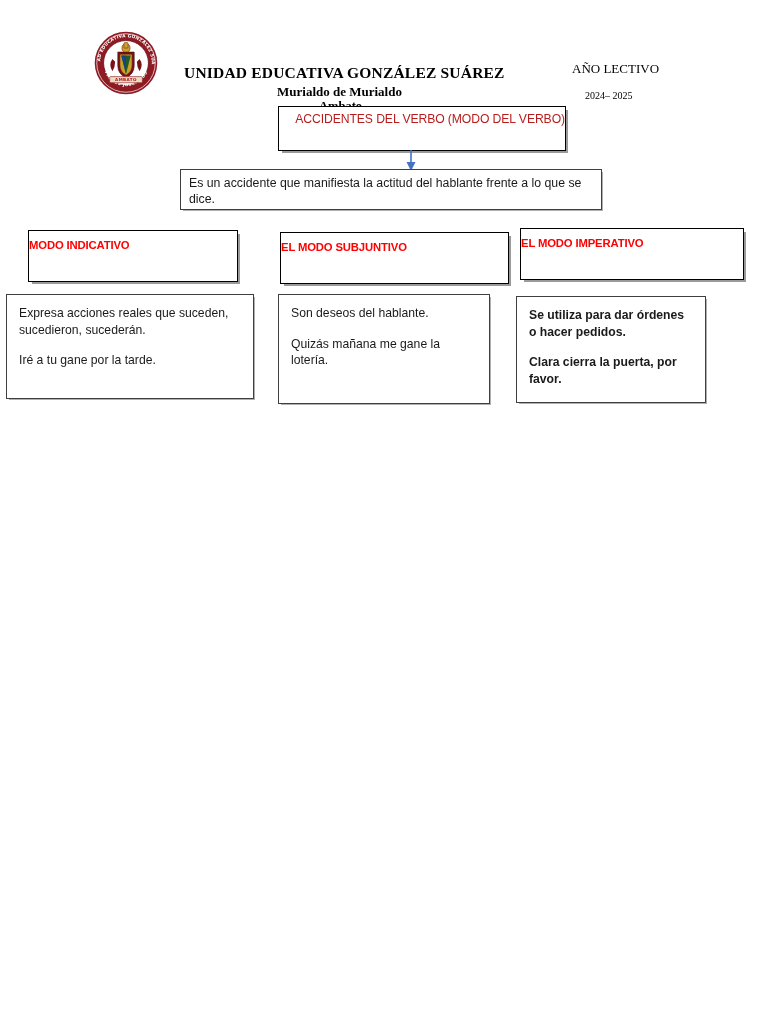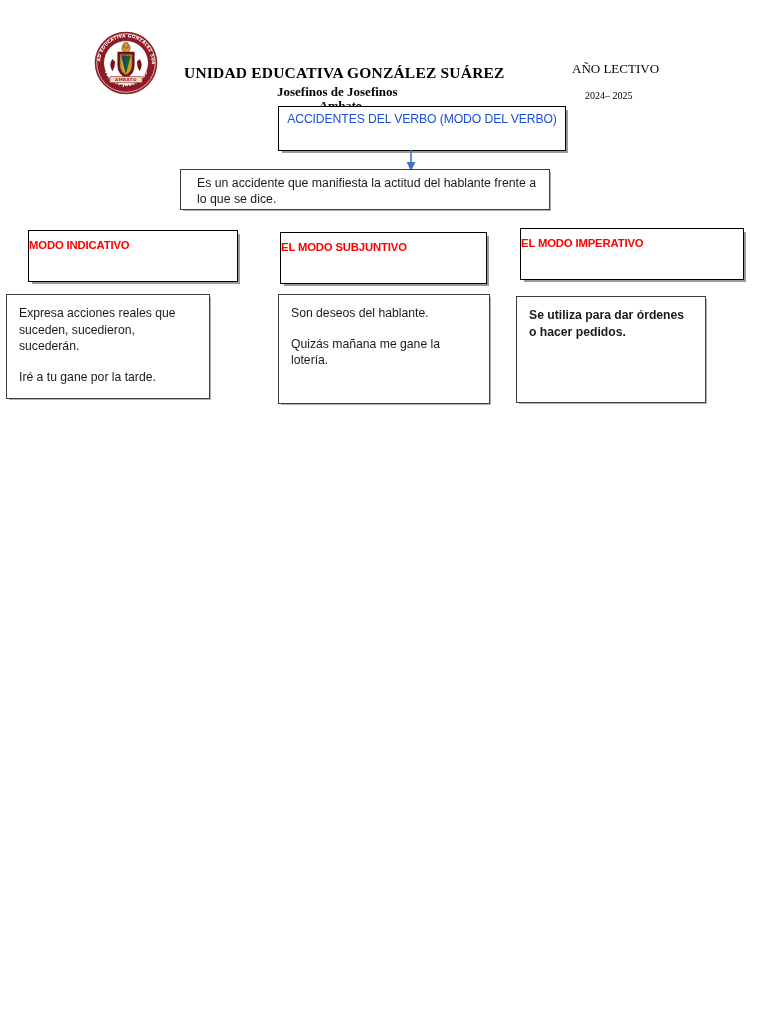--- a/index.html
+++ b/index.html
@@ -93,34 +93,33 @@
 
   
   #title-box {
     left: 278px;
     top: 106px;
     width: 288px;
     height: 45px;
   }
   #title-box .inner {
     font-size: 12.2px;
-    color: #1d4ed8;
-    text-align: center;
+    color: #b91c1c;
+    text-align: right;
     padding-top: 5px;
     letter-spacing: -0.1px;
     white-space: nowrap;
   }
 
   
   #definition-box {
     left: 180px;
     top: 169px;
-    width: 370px;
+    width: 422px;
     height: 41px;
-    padding-left: 8px;
   }
   #definition-box .inner {
     font-size: 12.3px;
     color: #1a1a1a;
     line-height: 16px;
     padding: 5px 8px 0 8px;
   }
 
   
   #arrow-connector {
@@ -138,32 +137,32 @@
   .mode-head .inner {
     color: #ff0000;
     font-weight: bold;
     font-size: 11.3px;
     text-align: left;
     padding-top: 8px;
     letter-spacing: -0.15px;
     white-space: nowrap;
   }
   #mode-head-1 { left: 28px;  top: 230px; width: 210px; }
-  #mode-head-2 { left: 280px; top: 232px; width: 207px; }
+  #mode-head-2 { left: 280px; top: 232px; width: 229px; }
   #mode-head-3 { left: 520px; top: 228px; width: 224px; }
 
   
   .mode-body .inner {
     font-size: 12.2px;
     color: #1a1a1a;
     line-height: 16.5px;
     padding: 10px 12px 0 12px;
   }
   .mode-body .para2 { margin-top: 14px; }
-  #mode-body-1 { left: 6px;   top: 294px; width: 204px; height: 105px; }
+  #mode-body-1 { left: 6px;   top: 294px; width: 248px; height: 105px; }
   #mode-body-2 { left: 278px; top: 294px; width: 212px; height: 110px; }
   #mode-body-3 { left: 516px; top: 296px; width: 190px; height: 107px; font-weight: bold; }
   #mode-body-2 .para2 { }
 </style>
 </head>
 <body>
 
 <div id="header-logo">
   <svg viewBox="0 0 100 100" xmlns="http://www.w3.org/2000/svg">
     <defs>
@@ -194,21 +193,21 @@
     </g>
 
     <g>
       <rect x="26" y="70" width="48" height="9" rx="1.5" fill="#e9dcc0" stroke="#8E1A23" stroke-width="0.9"></rect>
       <text x="50" y="77" font-family="DejaVu Sans, sans-serif" font-size="6" fill="#b3161d" font-weight="bold" text-anchor="middle" letter-spacing="0.6">AMBATO</text>
     </g>
   </svg>
 </div>
 
 <div id="school-title">UNIDAD EDUCATIVA GONZÁLEZ SUÁREZ</div>
-<div id="school-subtitle">Josefinos de Josefinos</div>
+<div id="school-subtitle">Murialdo de Murialdo</div>
 <div id="school-city">Ambato</div>
 <div id="year-label">AÑO LECTIVO</div>
 <div id="year-value">2024– 2025</div>
 
 <div class="box box-black" id="title-box">
   <div class="inner">ACCIDENTES DEL  VERBO (MODO DEL VERBO)</div>
 </div>
 
 <div id="arrow-connector">
   <svg viewBox="0 0 14 22" xmlns="http://www.w3.org/2000/svg">
@@ -239,14 +238,15 @@
 </div>
 <div class="box box-thin mode-body" id="mode-body-2">
   <div class="inner">
     <div>Son deseos del hablante.</div>
     <div class="para2">Quizás mañana me gane la lotería.</div>
   </div>
 </div>
 <div class="box box-thin mode-body" id="mode-body-3">
   <div class="inner">
     <div>Se utiliza para dar órdenes o hacer pedidos.</div>
+    <div class="para2">Clara cierra la puerta, por favor.</div>
   </div>
 </div>
 
 </body></html>

